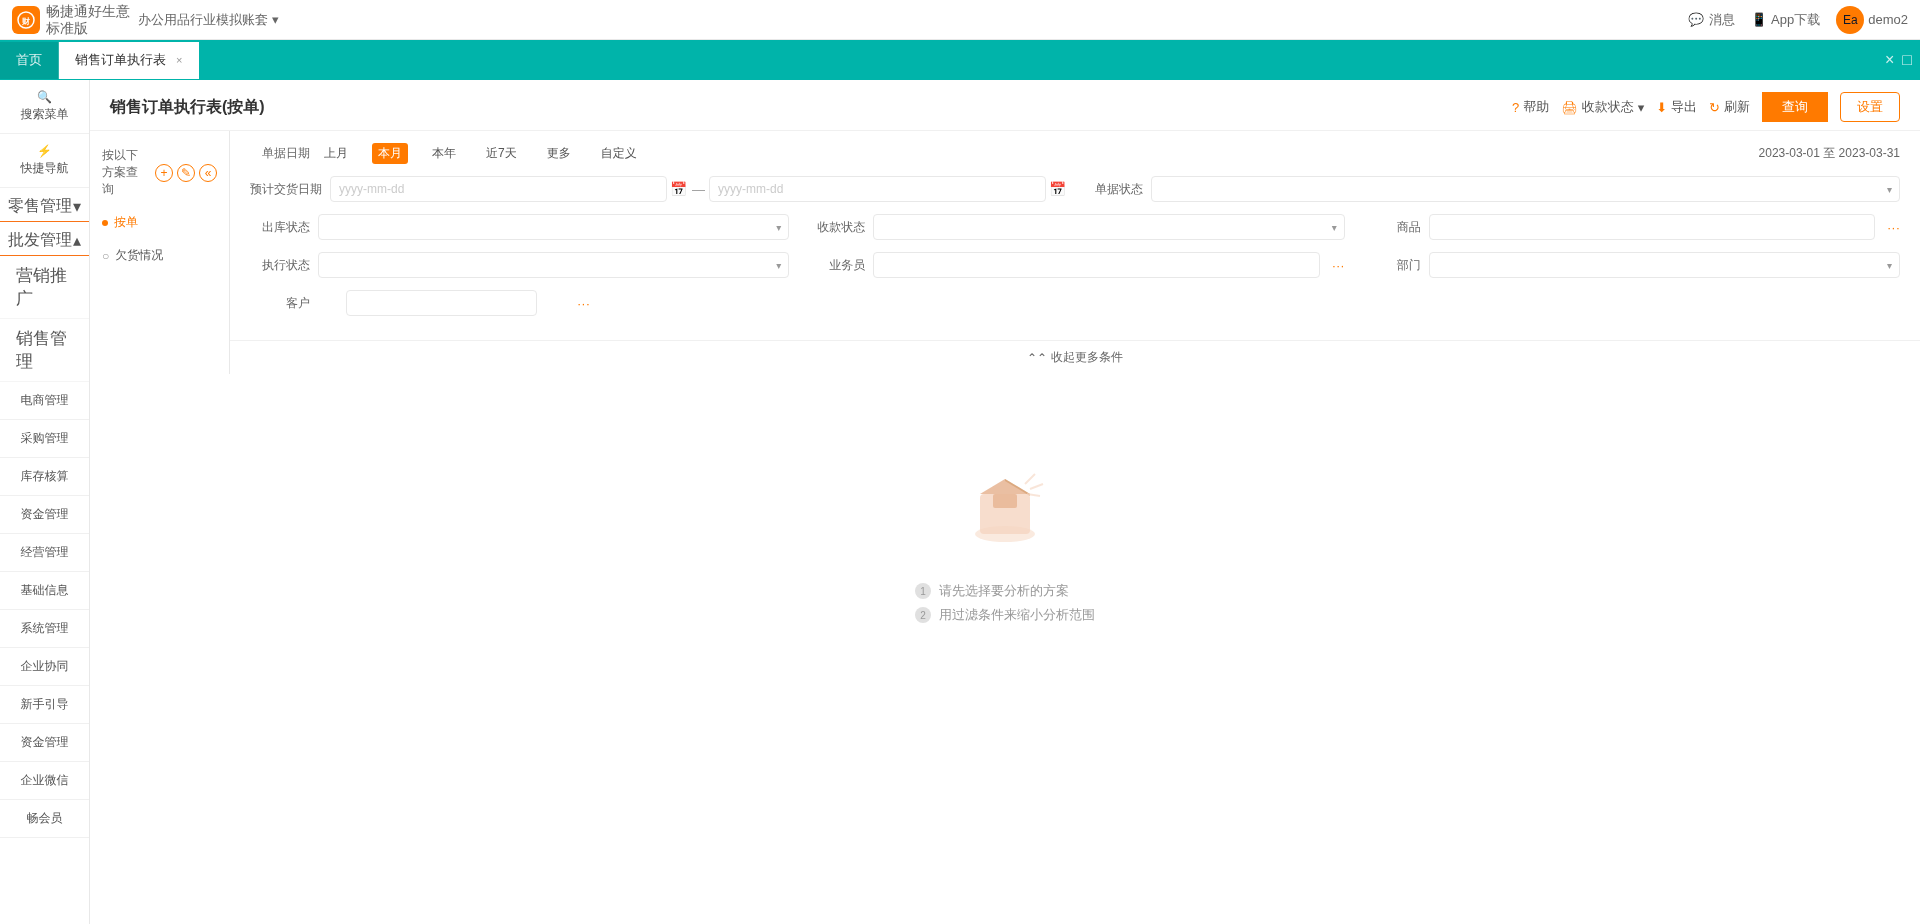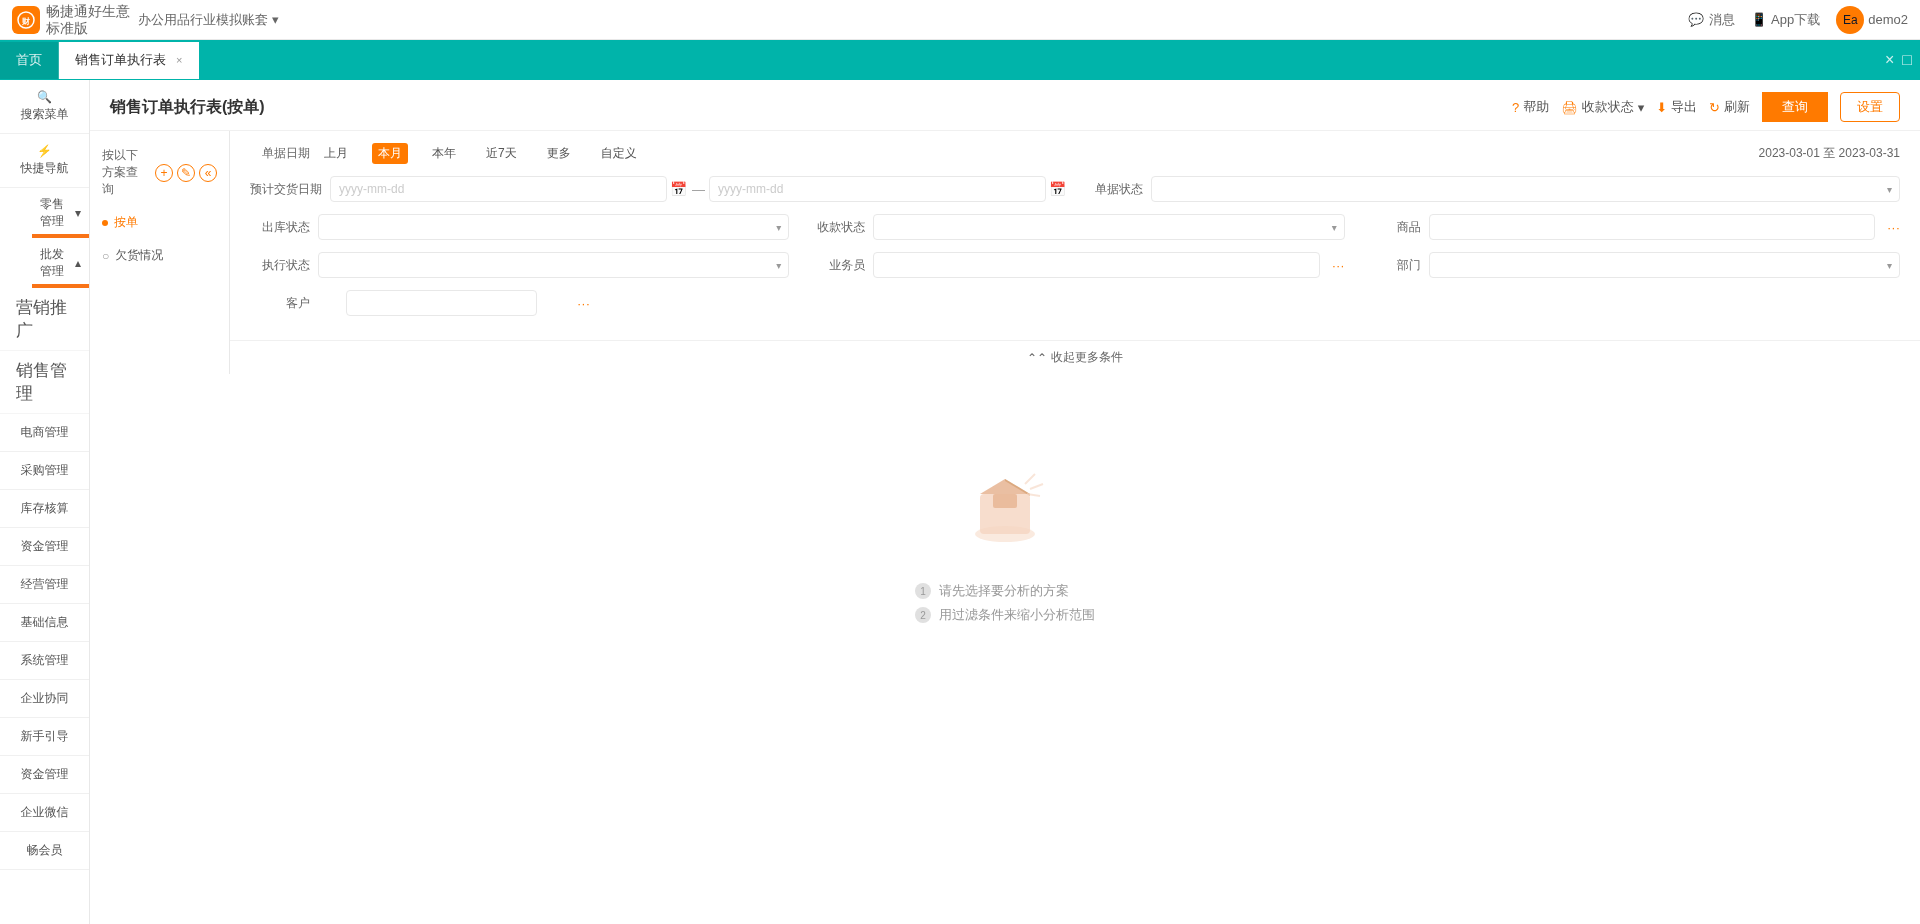--- a/index.html
+++ b/index.html
@@ -151,23 +151,22 @@
       align-items: center;
       gap: 2px;
     }
     .sidebar-section-header {
       padding: 8px 8px 4px;
       display: flex;
       align-items: center;
       justify-content: space-between;
       cursor: pointer;
       color: #555;
-      font-size: 12px;
-      border-bottom: 4px solid #f97316;
-      margin-left: 32px;
+      font-size: 16px;
+      border-bottom: 1px solid #f97316;
     }
     .sidebar-sub-item {
       padding: 8px 16px;
       font-size: 17px;
       color: #555;
       cursor: pointer;
       border-bottom: 1px solid #f5f5f5;
     }
 
     

